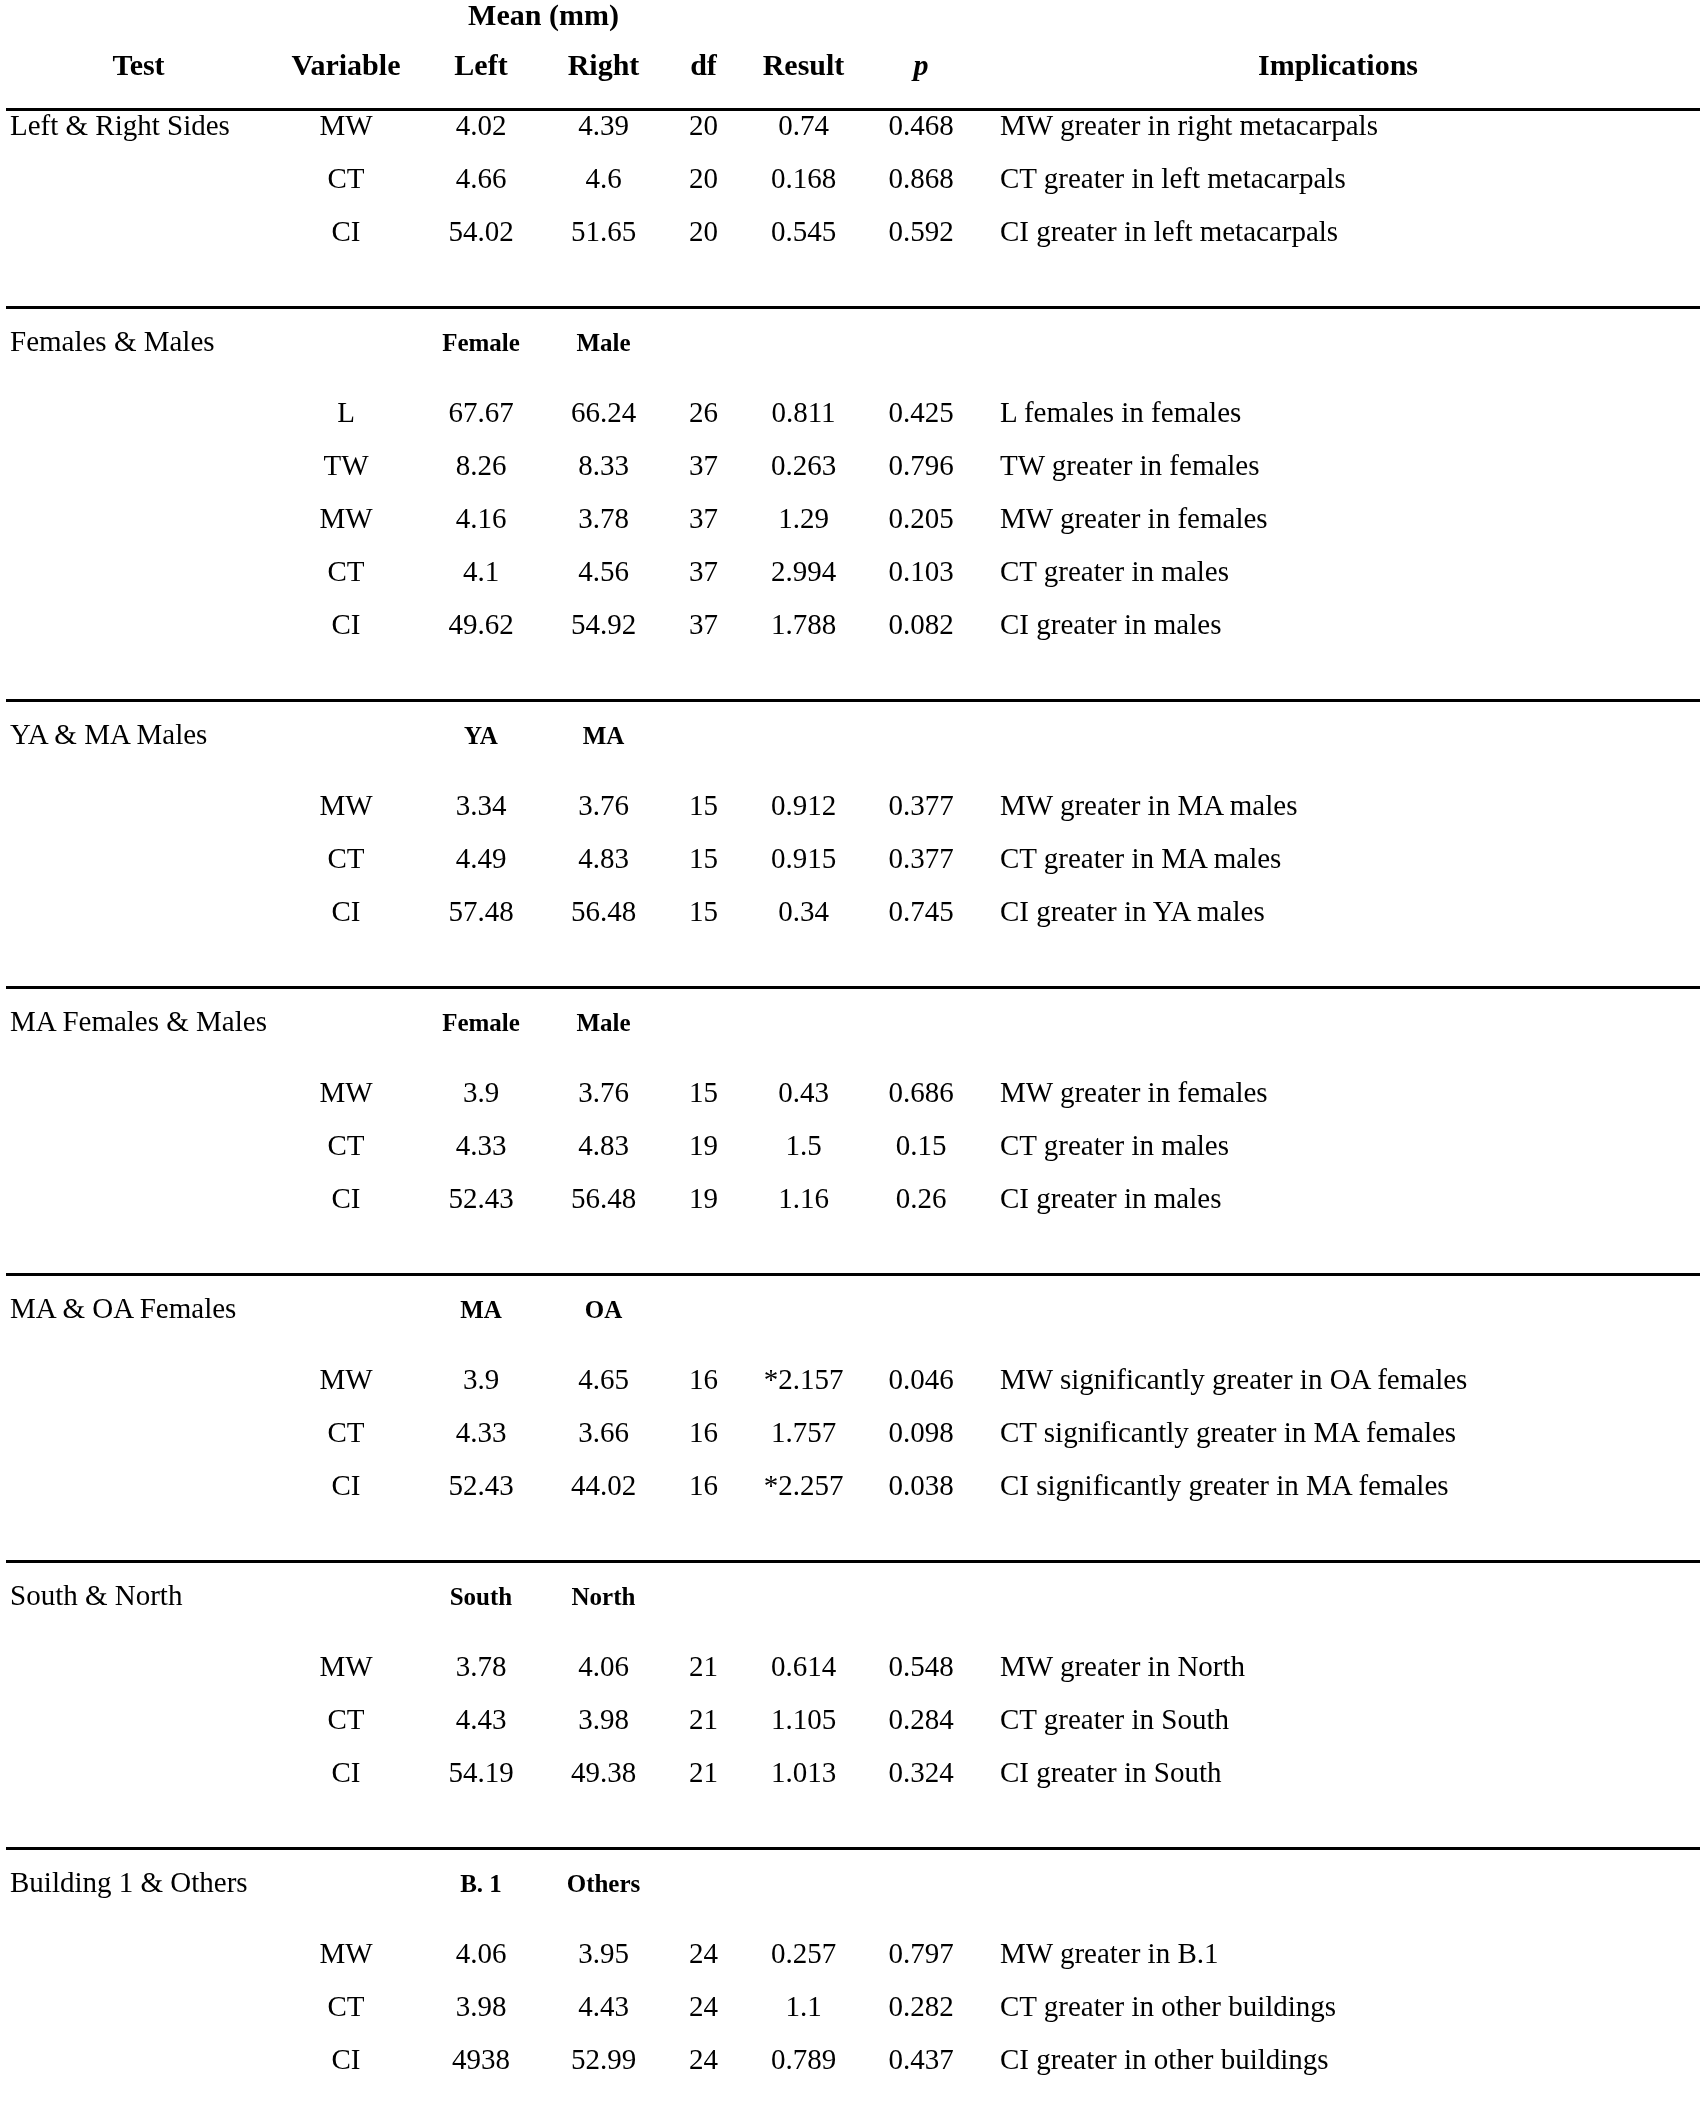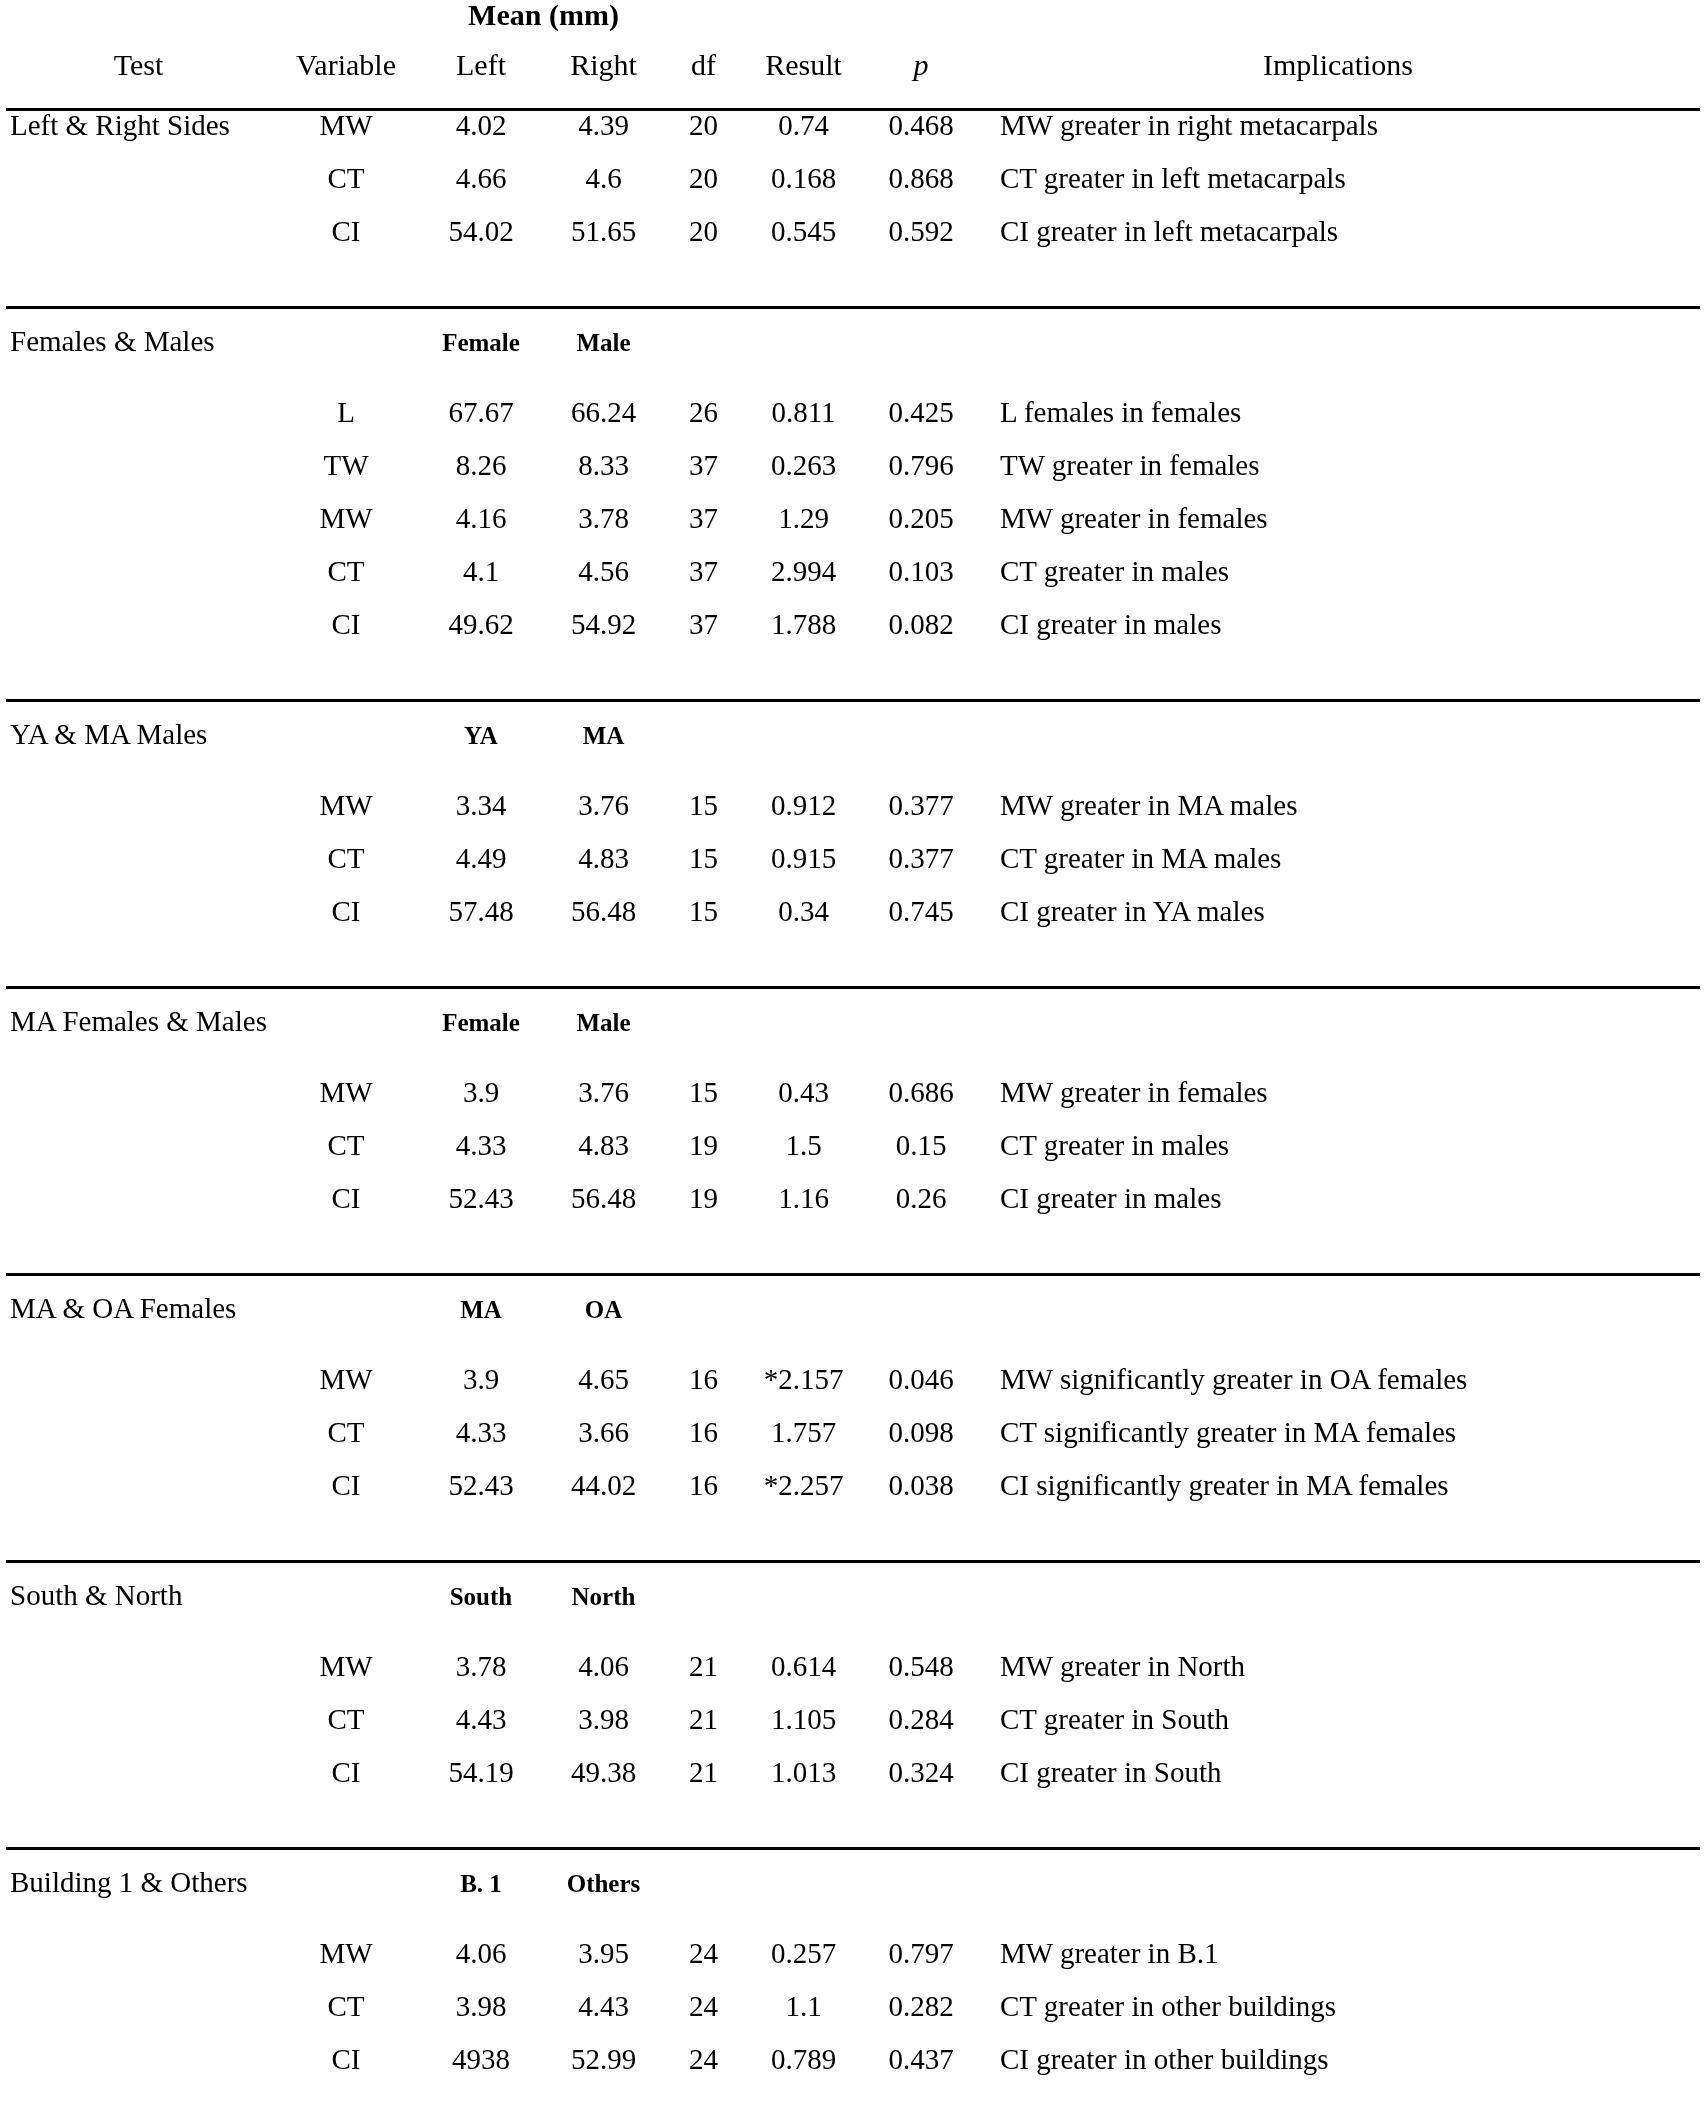--- a/index.html
+++ b/index.html
@@ -51,21 +51,21 @@
   }
   .mean-label {
     font-weight: bold;
     font-size: 30px;
     text-align: center;
     display: block;
   }
 
   
   tr.colhead td {
-    font-weight: normal;
+    font-weight: bold;
     font-size: 30px;
     text-align: center;
     height: 52px;
     padding-bottom: 6px;
   }
   tr.colhead td.impl-h { text-align: center; }
   tr.colhead td.p-h { font-style: italic; }
 
   .rule-row td {
     padding: 0;

